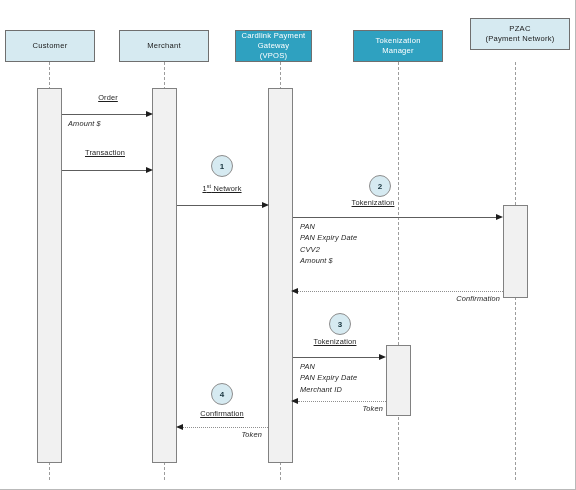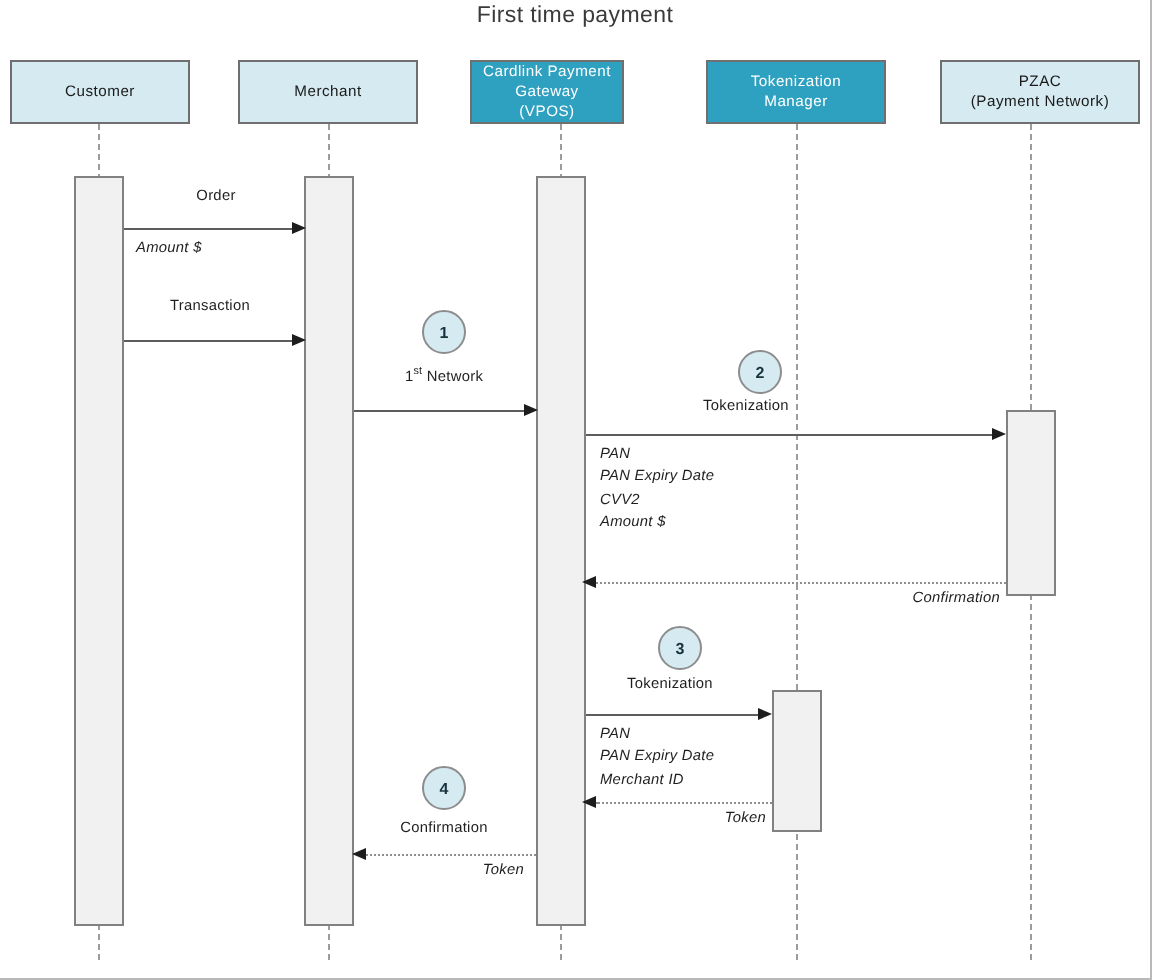--- a/index.html
+++ b/index.html
@@ -75,21 +75,21 @@
   .arrow-head.right{ border-left:7px solid #1d1d1d; }
   .arrow-head.left { border-right:7px solid #1d1d1d; }
   
   .msg-label{
     position:absolute;
     font-size:7.4px;
     color:#1f1f1f;
     white-space:nowrap;
     letter-spacing:.15px;
   }
-  .msg-label.underline{ }
+  .msg-label.underline{ text-decoration:underline; }
   .msg-label.italic{ font-style:italic; }
   .msg-label.center{ transform:translateX(-50%); text-align:center; }
   .msg-label.right{ transform:translateX(-100%); text-align:right; }
   .msg-label sup{ font-size:5.4px; vertical-align:super; }
   
   .payload{
     position:absolute;
     font-size:7.4px;
     font-style:italic;
     color:#1f1f1f;
@@ -112,21 +112,20 @@
     font-weight:bold;
     color:#16323c;
     transform:translateX(-50%);
   }
 </style>
 </head>
 <body>
 
 <div id="canvas">
 
-  <div class="diagram-title">First time payment</div>
 
   <div class="lifeline" style="left:49px;  top:62px; height:418px;"></div>
   <div class="lifeline" style="left:164px; top:62px; height:418px;"></div>
   <div class="lifeline" style="left:280px; top:62px; height:418px;"></div>
   <div class="lifeline" style="left:398px; top:62px; height:418px;"></div>
   <div class="lifeline" style="left:515px; top:62px; height:418px;"></div>
 
   <div class="actor-box light" style="left:5px; top:30px; width:90px; height:32px;">
     <span class="lbl">Customer</span>
   </div>
@@ -135,21 +134,21 @@
   </div>
   <div class="actor-box dark" style="left:235px; top:30px; width:77px; height:32px;">
     <span class="lbl">Cardlink Payment
 Gateway
 (VPOS)</span>
   </div>
   <div class="actor-box dark" style="left:353px; top:30px; width:90px; height:32px;">
     <span class="lbl">Tokenization
 Manager</span>
   </div>
-  <div class="actor-box light" style="left:470px; top:30px; width:100px; height:32px;">
+  <div class="actor-box light" style="left:470px; top:18px; width:100px; height:32px;">
     <span class="lbl">PZAC
 (Payment Network)</span>
   </div>
 
   <div class="activation" style="left:37px; top:88px; width:25px; height:375px;"></div>
   <div class="activation" style="left:152px; top:88px; width:25px; height:375px;"></div>
   <div class="activation" style="left:268px; top:88px; width:25px; height:375px;"></div>
   <div class="activation" style="left:386px; top:345px; width:25px; height:71px;"></div>
   <div class="activation" style="left:503px; top:205px; width:25px; height:93px;"></div>
 

